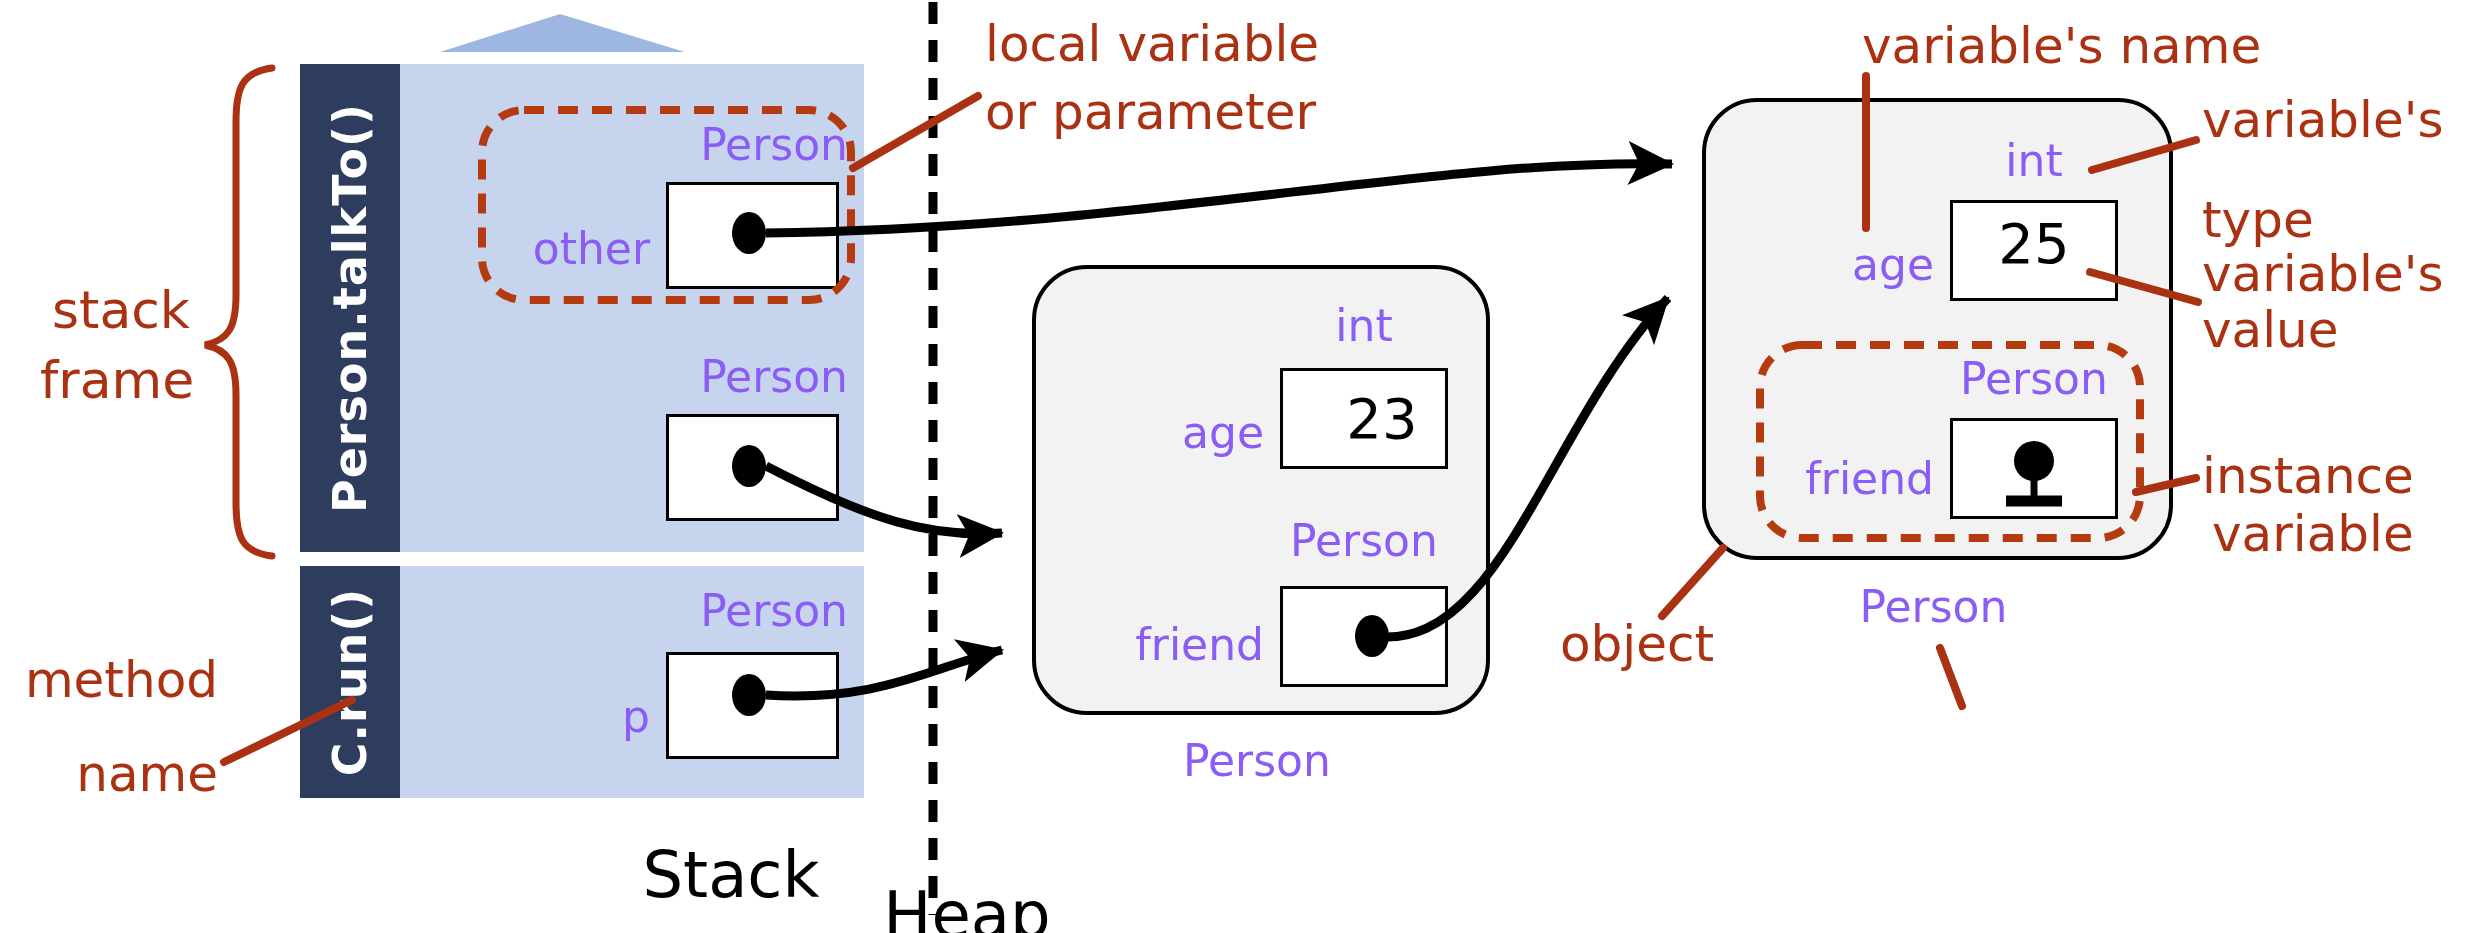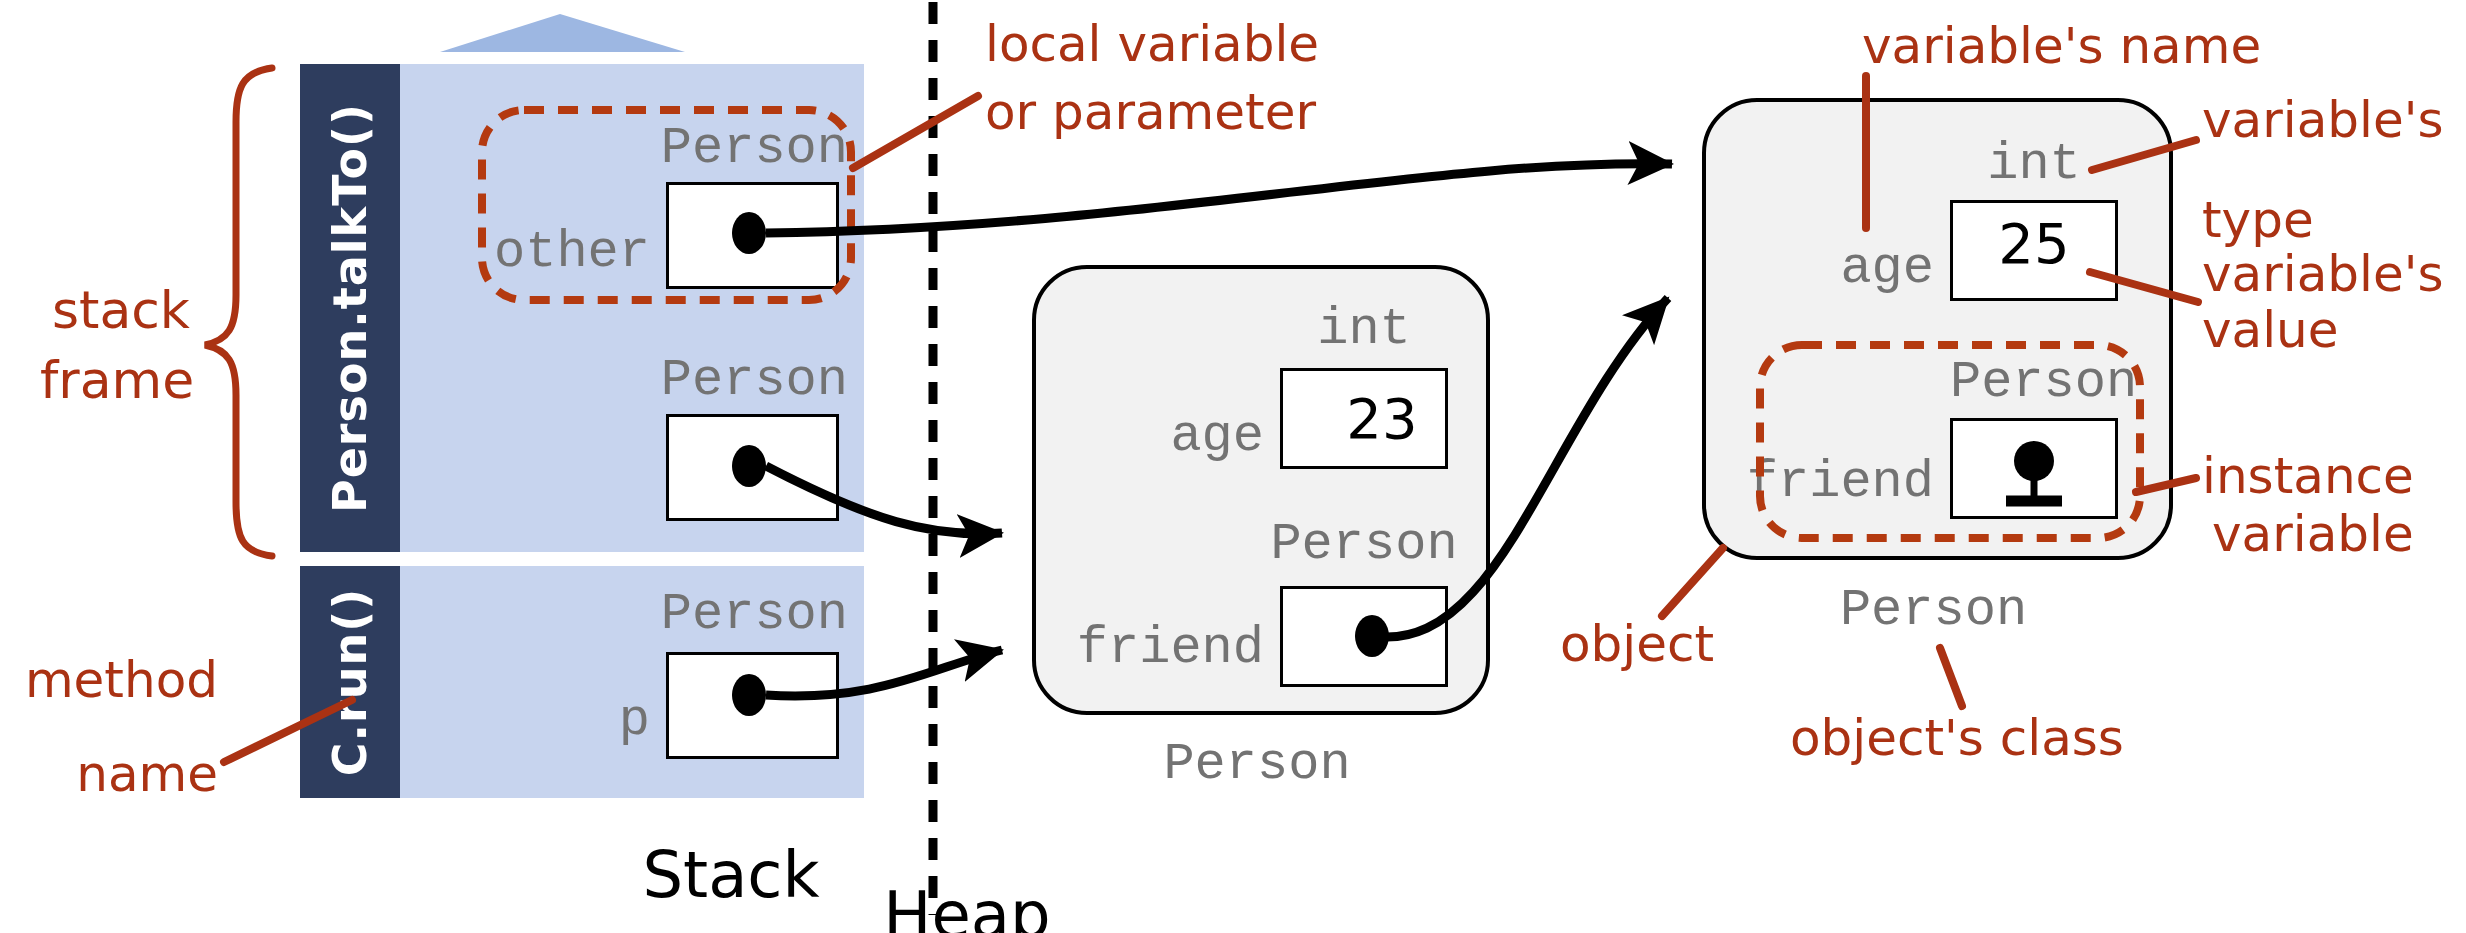--- a/index.html
+++ b/index.html
@@ -11,21 +11,21 @@
   .frame-side { position:absolute; background:#2e3d5e; }
   .frame-body { position:absolute; background:#c7d4ee; }
   .vlabel { position:absolute; display:flex; align-items:center; justify-content:center;
             transform:rotate(-90deg); color:#ffffff; font-weight:bold; font-size:46px;
             letter-spacing:1px; white-space:nowrap; }
   
   .heap-obj { position:absolute; background:#f2f2f2; border:4px solid #000; border-radius:55px; }
   
   .vbox { position:absolute; background:#ffffff; border:3px solid #000; }
   
-  .tlabel  { position:absolute; color:#737373; font-size:52px; line-height:1.05; white-space:nowrap;font-family:Liberation Mono, monospace; }
+  .tlabel  { position:absolute; color:#8b5cf6; font-size:44px; line-height:1.05; white-space:nowrap; }
   .center  { text-align:center; }
   .right   { text-align:right; }
   .value   { position:absolute; color:#000; font-size:56px; display:flex; align-items:center; justify-content:center; }
   .region  { position:absolute; color:#000; font-size:64px; white-space:nowrap; text-align:center; }
   .red     { position:absolute; color:#aa3213; font-size:50px; line-height:1.06; white-space:nowrap; }
   svg.overlay { position:absolute; left:0; top:0; z-index:5; }
 </style>
 </head>
 <body>
 
@@ -91,21 +91,20 @@
   <div class="red" style="left:2202px; top:94px;">variable's</div>
   <div class="red" style="left:2202px; top:150px;margin-top:44px;">type</div>
 
   <div class="red" style="left:2202px; top:248px;">variable's</div>
   <div class="red" style="left:2202px; top:304px;">value</div>
 
   <div class="red" style="left:2202px; top:450px;">instance</div>
   <div class="red" style="left:2212px; top:508px;">variable</div>
 
   <div class="red" style="left:1560px; top:618px;">object</div>
-  <div class="red" style="left:1790px; top:712px;">object's class</div>
 
   <svg class="overlay" width="2466" height="933" viewBox="0 0 2466 933">
     <defs>
       <marker id="ah" markerUnits="userSpaceOnUse" markerWidth="52" markerHeight="44" refX="44" refY="22" orient="auto">
         <path d="M0,0 L46,22 L0,44 L11,22 Z" fill="#000"></path>
       </marker>
     </defs>
 
     <polygon points="440,52 560,14 685,52" fill="#9db7e2"></polygon>
 

